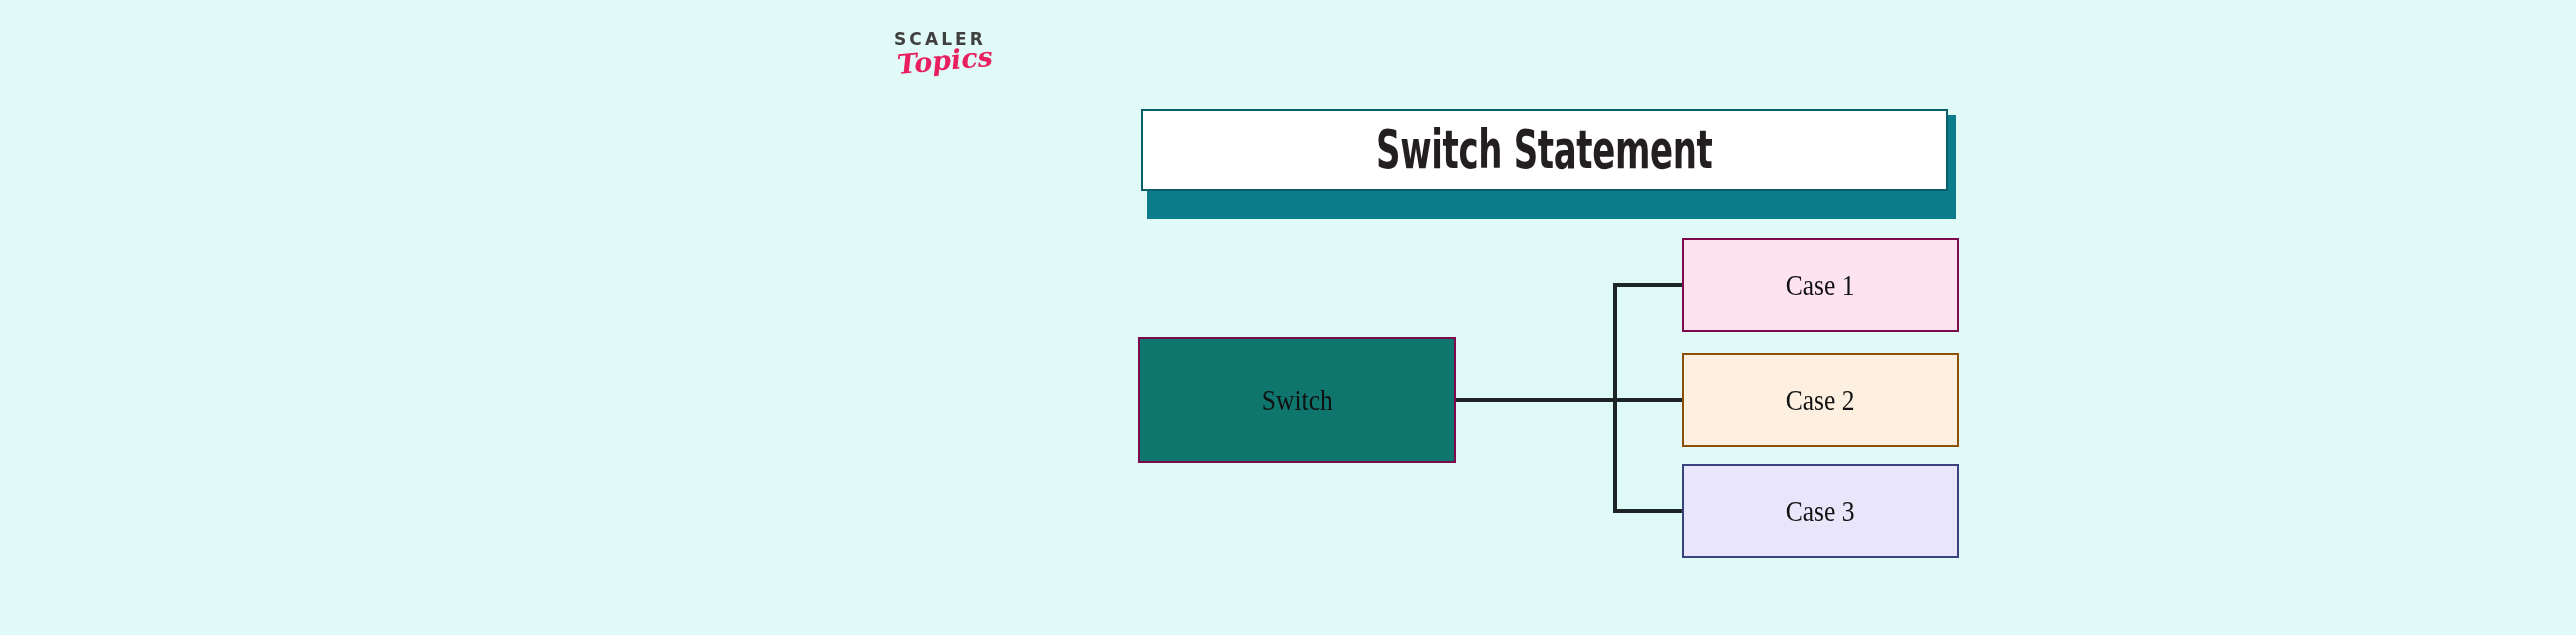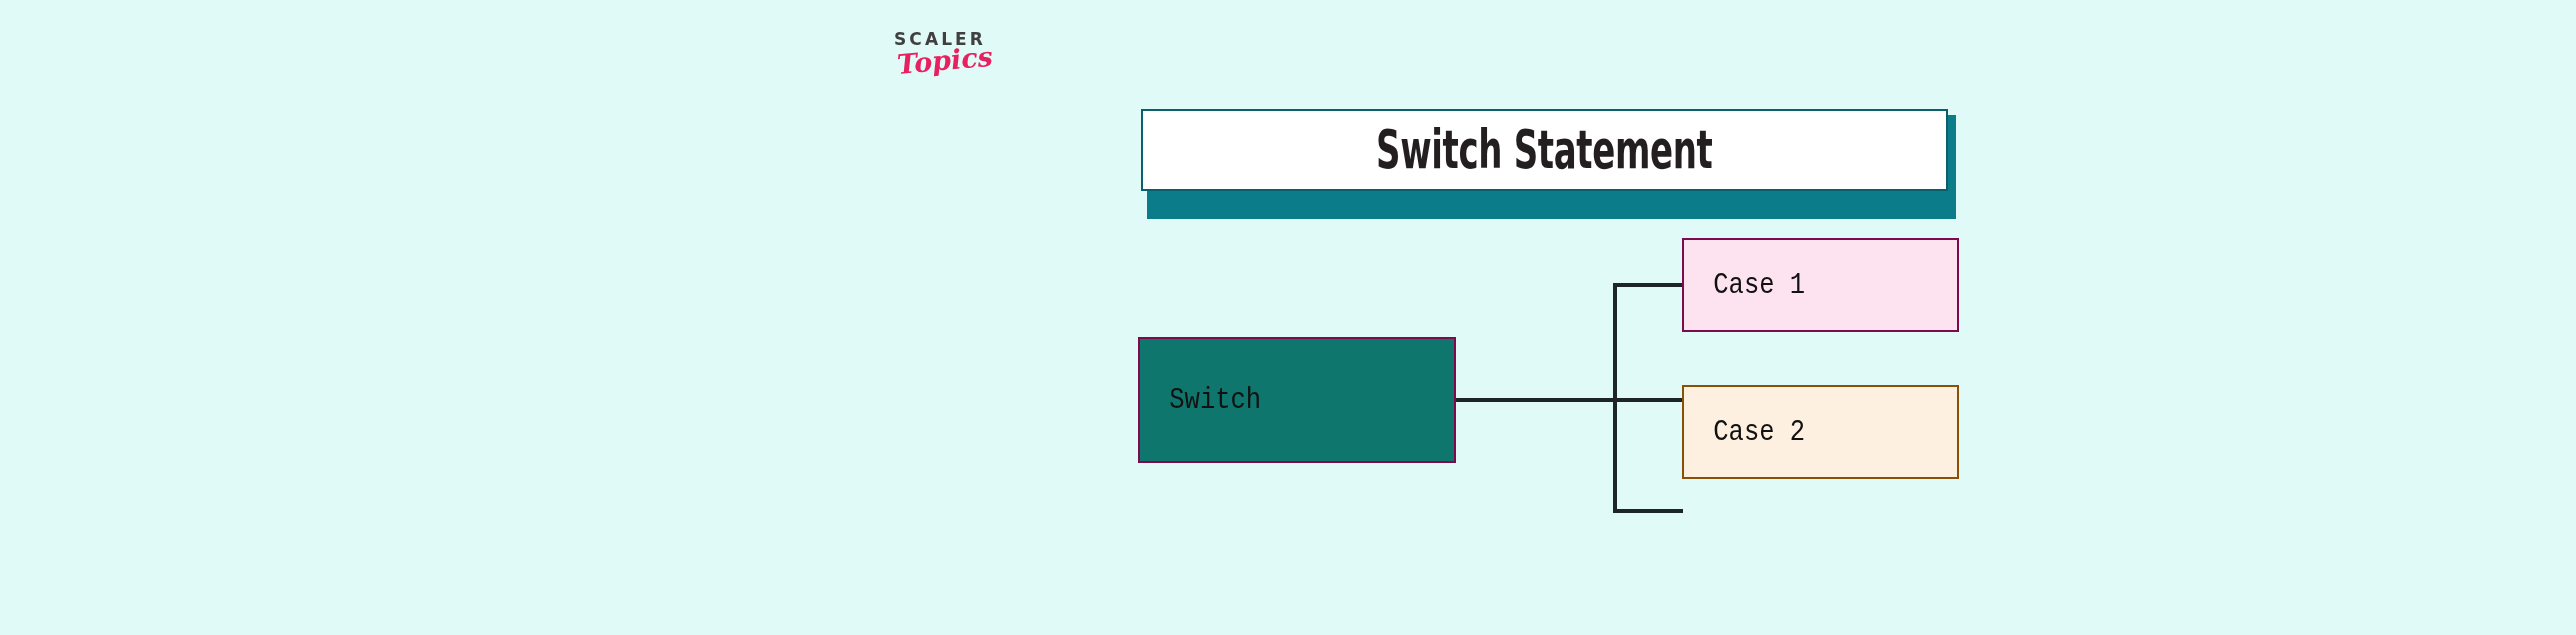--- a/index.html
+++ b/index.html
@@ -85,25 +85,25 @@
     white-space: nowrap;
     line-height: 1;
   }
 
   
   .node {
     position: absolute;
     box-sizing: border-box;
     display: flex;
     align-items: center;
-    font-family: Liberation Mono, monospace;
+    justify-content: center;
+    font-family: Liberation Serif, serif;
     font-size: 29px;
     color: #111111;
     line-height: 1;
-    padding-left: 23px;
   }
   .node-label {
     transform: scaleX(0.88);
     transform-origin: center center;
     white-space: nowrap;
   }
 
   #node-switch {
     left: 1138px;
     top: 337px;
@@ -120,21 +120,20 @@
     background: #fde3ef;
     border: 2.6px solid #7d0a4d;
   }
   #node-case-2 {
     left: 1682px;
     top: 353px;
     width: 277px;
     height: 94px;
     background: #fdf0e0;
     border: 2.6px solid #8b5008;
-    margin-top: 32px;
   }
   #node-case-3 {
     left: 1682px;
     top: 464px;
     width: 277px;
     height: 94px;
     background: #e9e6fb;
     border: 2.6px solid #3c4180;
   }
 
@@ -200,15 +199,18 @@
   </div>
 
   <div class="node" id="node-case-1">
     <span class="node-label">Case 1</span>
   </div>
 
   <div class="node" id="node-case-2">
     <span class="node-label">Case 2</span>
   </div>
 
+  <div class="node" id="node-case-3">
+    <span class="node-label">Case 3</span>
+  </div>
 
 </div>
 
 
 </body></html>

